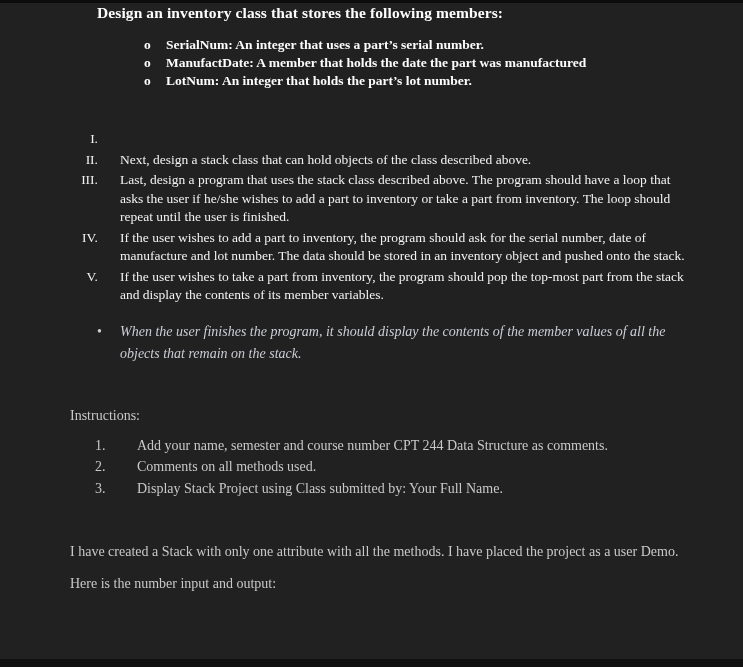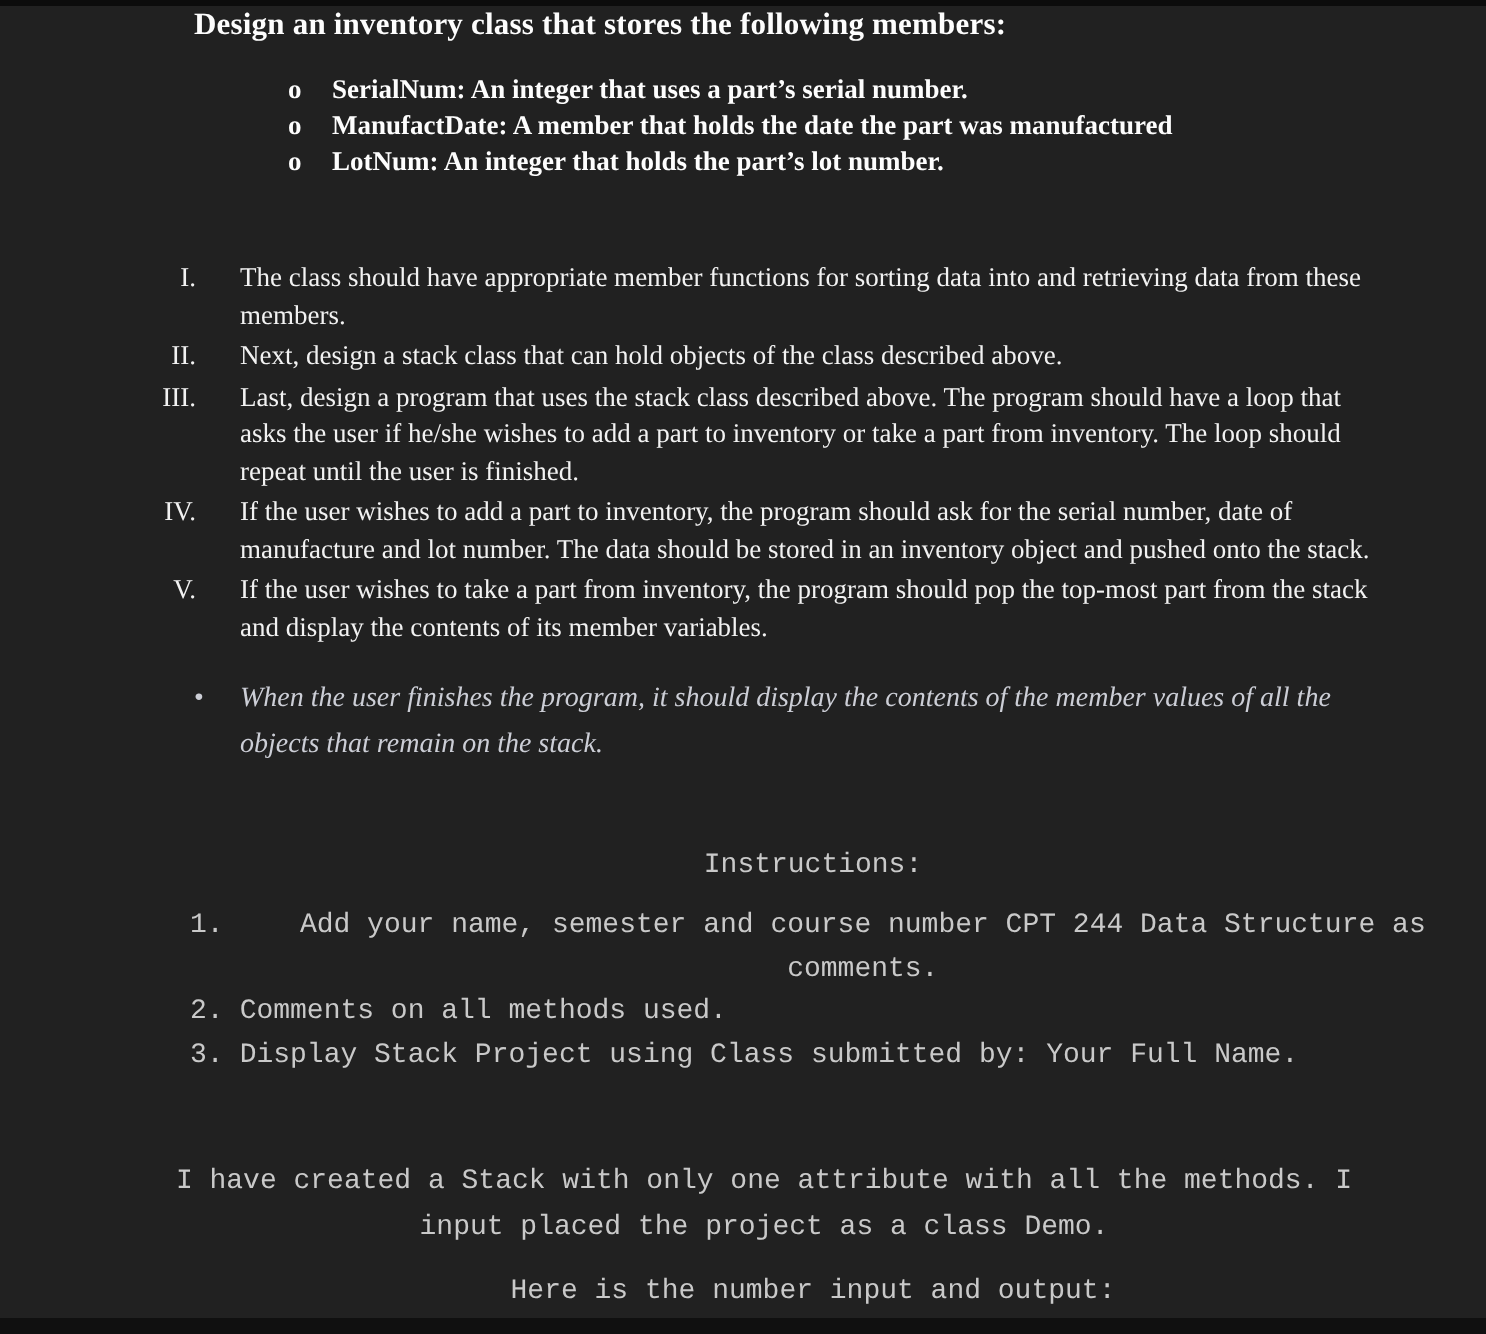--- a/index.html
+++ b/index.html
@@ -69,38 +69,37 @@
     margin-top: 16px;
     font-size: 14px;
     line-height: 22.5px;
     font-style: italic;
     color: #ccced6;
   }
   .note-marker { flex: 0 0 23px; font-style: normal; }
   .note-text { width: 570px; font-style: italic; }
 
   .sans {
-    font-family: Liberation Mono, monospace;
+    font-family: Liberation Serif, serif;
     color: #c9c9c9;
-    text-align: center;
   }
   .instructions-heading {
     margin: 40px 0 0 70px;
     font-size: 14px;
     line-height: 19px;
   }
   .steps { margin-top: 10px; }
   .step-row {
     display: flex;
     margin-left: 95px;
     font-size: 14px;
     line-height: 21.5px;
   }
   .step-label { flex: 0 0 14px; }
-  .step-text { margin-left: 8px; }
+  .step-text { margin-left: 28px; }
 
   .para {
     margin: 41px 0 0 70px;
     width: 624px;
     font-size: 14px;
     line-height: 23px;
   }
   .closing-line {
     margin: 9px 0 0 70px;
     font-size: 14px;
@@ -126,21 +125,20 @@
     </div>
     <div class="member-row">
       <span class="member-marker">o</span>
       <span class="member-text">LotNum: An integer that holds the part’s lot number.</span>
     </div>
   </div>
 
   <div class="roman">
     <div class="roman-row">
       <span class="roman-label">I.</span>
-      <span class="roman-text">The class should have appropriate member functions for sorting data into and retrieving data from these members.</span>
     </div>
     <div class="roman-row">
       <span class="roman-label">II.</span>
       <span class="roman-text">Next, design a stack class that can hold objects of the class described above.</span>
     </div>
     <div class="roman-row">
       <span class="roman-label">III.</span>
       <span class="roman-text">Last, design a program that uses the stack class described above. The program should have a loop that asks the user if he/she wishes to add a part to inventory or take a part from inventory. The loop should repeat until the user is finished.</span>
     </div>
     <div class="roman-row">
@@ -168,17 +166,17 @@
     <div class="step-row">
       <span class="step-label">2.</span>
       <span class="step-text">Comments on all methods used.</span>
     </div>
     <div class="step-row">
       <span class="step-label">3.</span>
       <span class="step-text">Display Stack Project using Class submitted by: Your Full Name.</span>
     </div>
   </div>
 
-  <p class="para sans">I have created a Stack with only one attribute with all the methods. I input placed the project as a class Demo.</p>
+  <p class="para sans">I have created a Stack with only one attribute with all the methods. I have placed the project as a user Demo.</p>
   <p class="closing-line sans">Here is the number input and output:</p>
 
   <div class="edge-bottom"></div>
 </div>
 
 </body></html>

